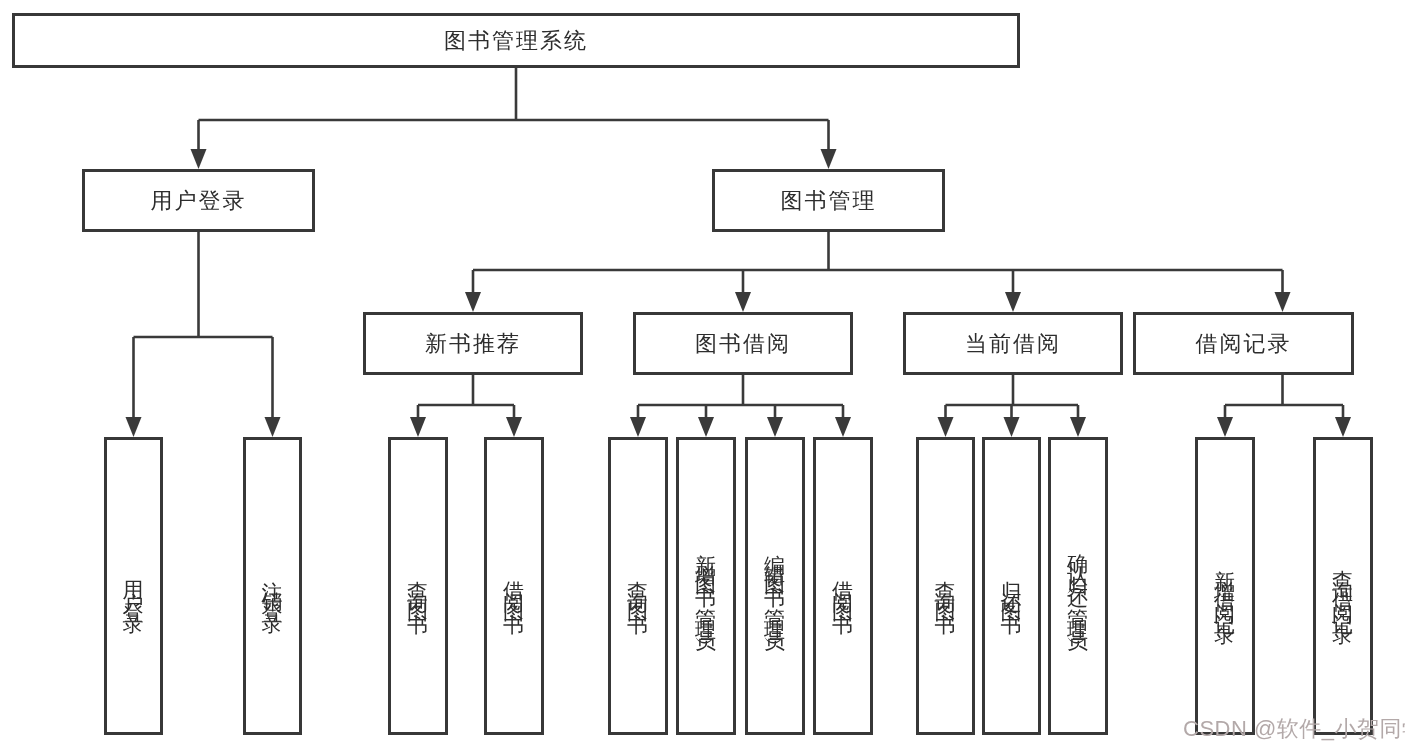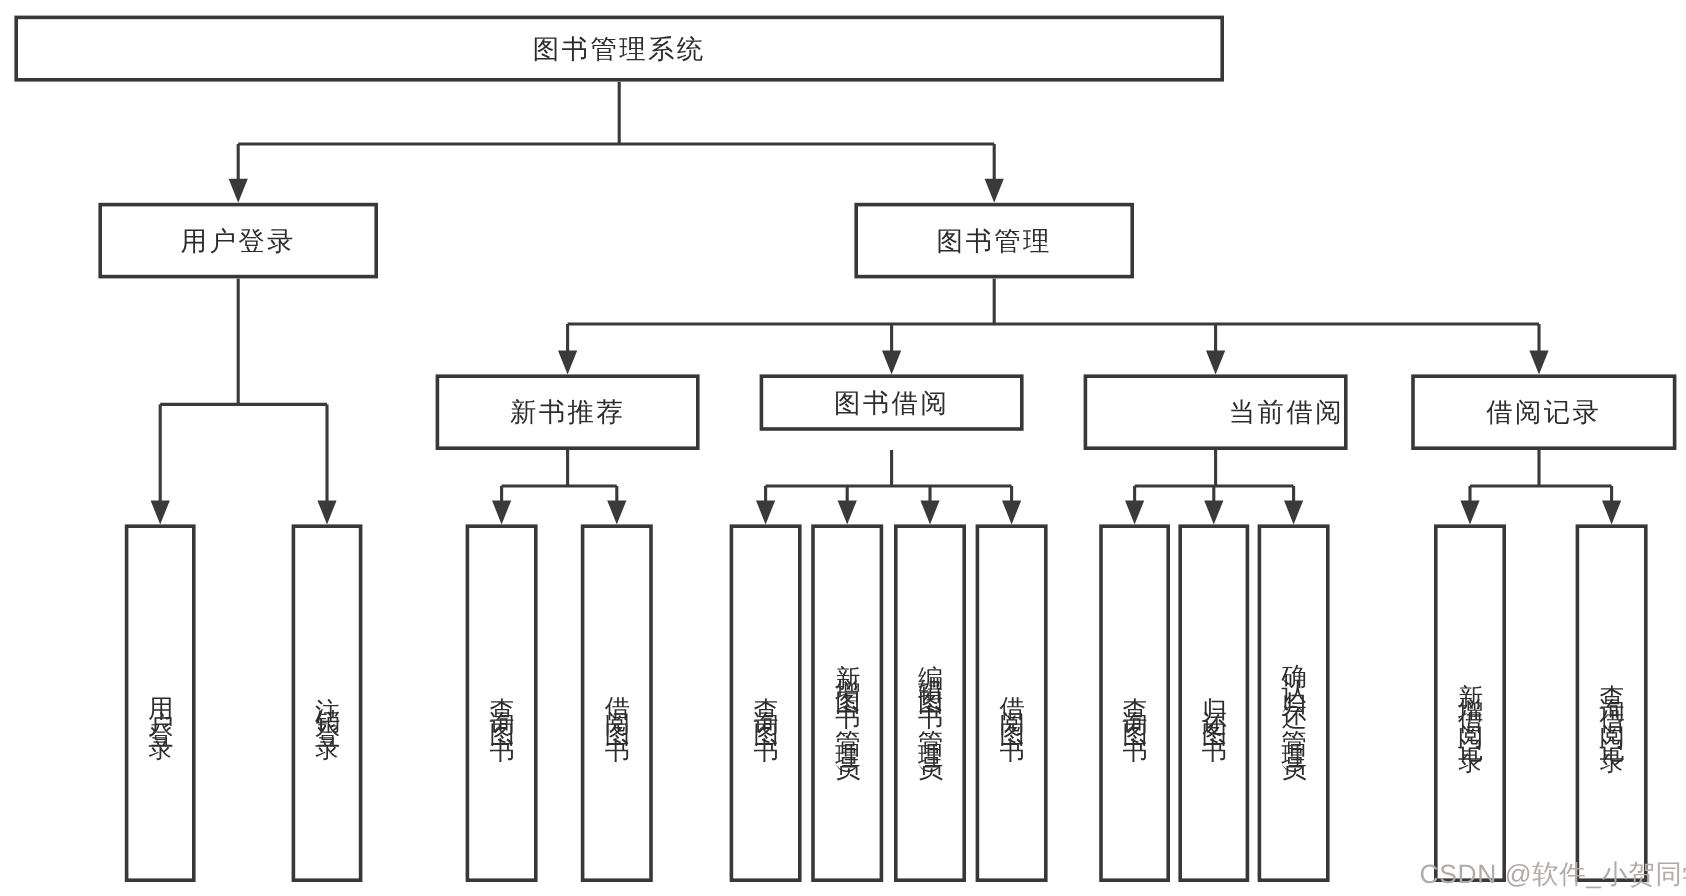--- a/index.html
+++ b/index.html
@@ -149,27 +149,27 @@
   <div class="node" style="left:82px; top:169px; width:233px; height:63px;">
     <span class="hlabel">用户登录</span>
   </div>
   <div class="node" style="left:363px; top:312px; width:220px; height:63px;">
     <span class="hlabel">新书推荐</span>
   </div>
 
   <div class="node" style="left:712px; top:169px; width:233px; height:63px;">
     <span class="hlabel">图书管理</span>
   </div>
-  <div class="node" style="left:633px; top:312px; width:220px; height:47px;">
+  <div class="node" style="left:633px; top:312px; width:220px; height:63px;">
     <span class="hlabel">图书借阅</span>
   </div>
-  <div class="node" style="left:903px; top:312px; width:220px; height:63px;justify-content:flex-end;">
+  <div class="node" style="left:903px; top:312px; width:220px; height:63px;">
     <span class="hlabel">当前借阅</span>
   </div>
-  <div class="node" style="left:1176px; top:312px; width:221px; height:63px;">
+  <div class="node" style="left:1133px; top:312px; width:221px; height:63px;">
     <span class="hlabel">借阅记录</span>
   </div>
 
   <div class="node" style="left:104px; top:437px; width:59px; height:298px;">
     <span class="vlabel">用户登录</span>
   </div>
   <div class="node" style="left:243px; top:437px; width:59px; height:298px;">
     <span class="vlabel">注销登录</span>
   </div>
 

